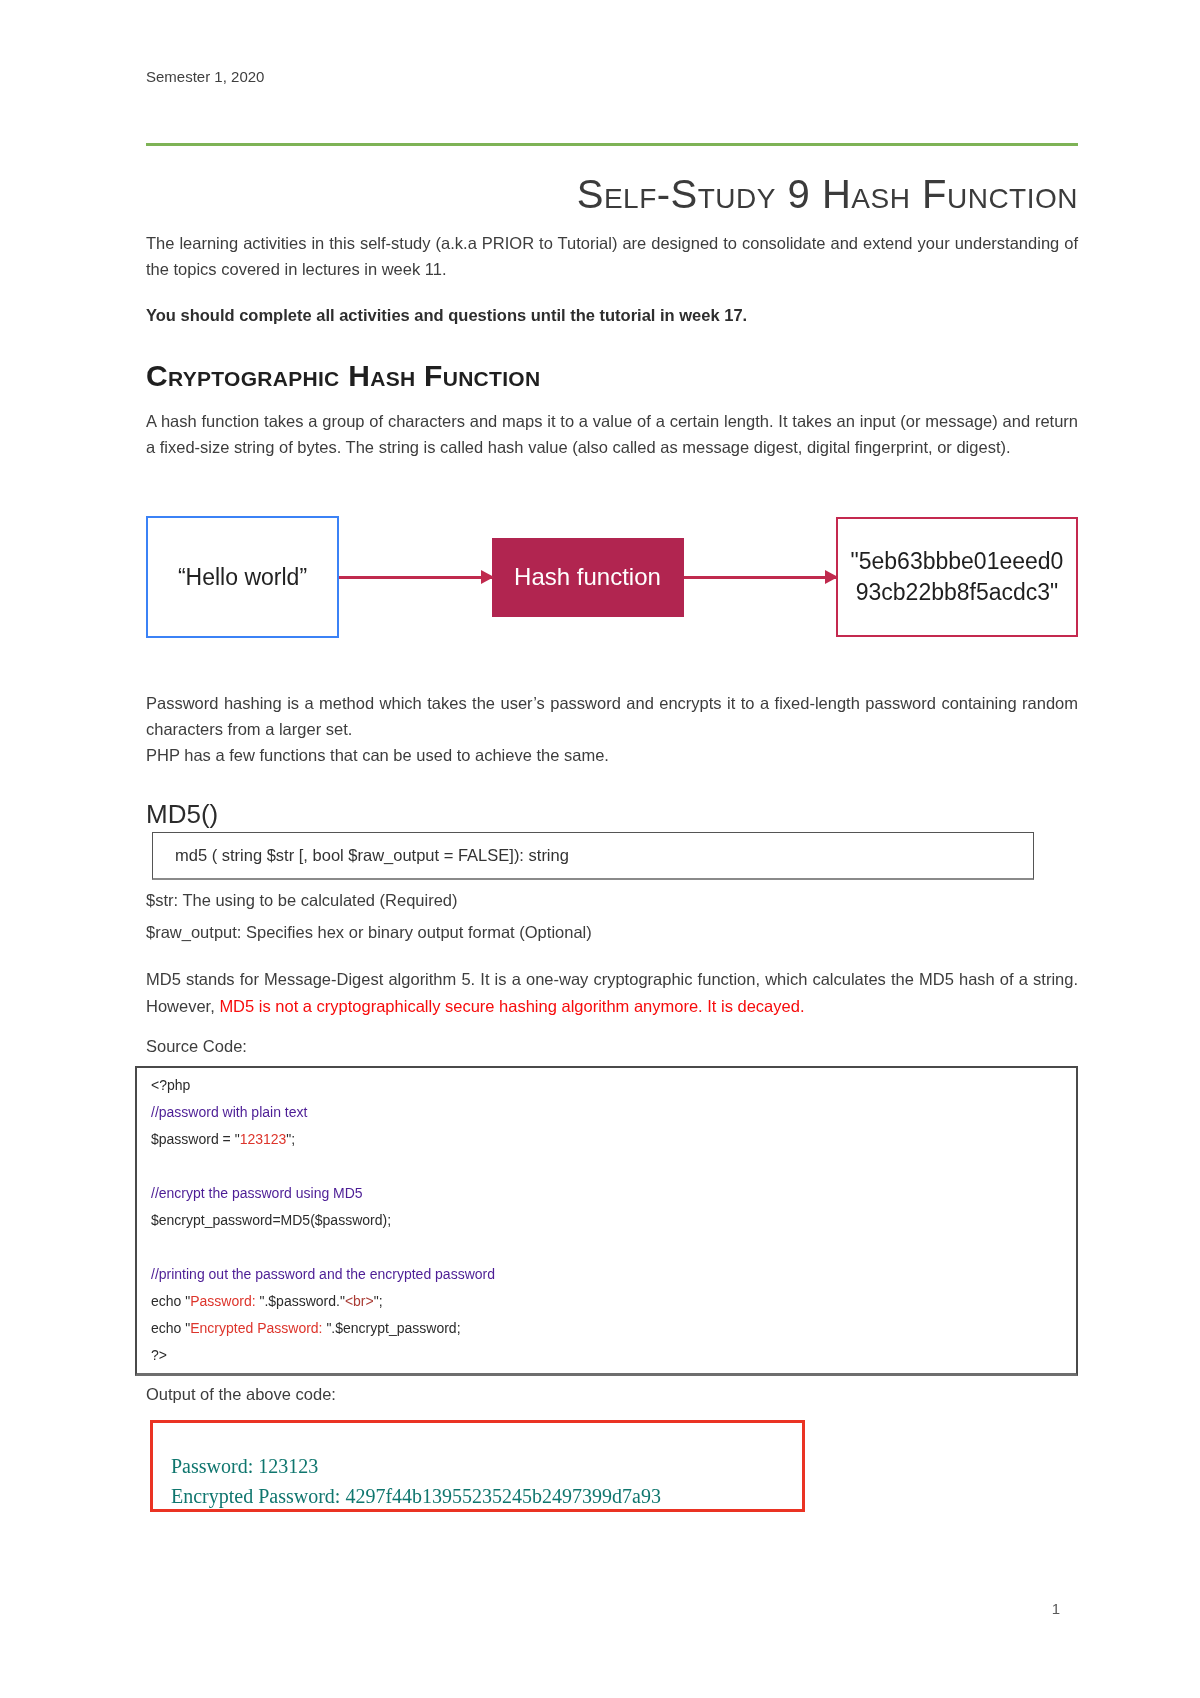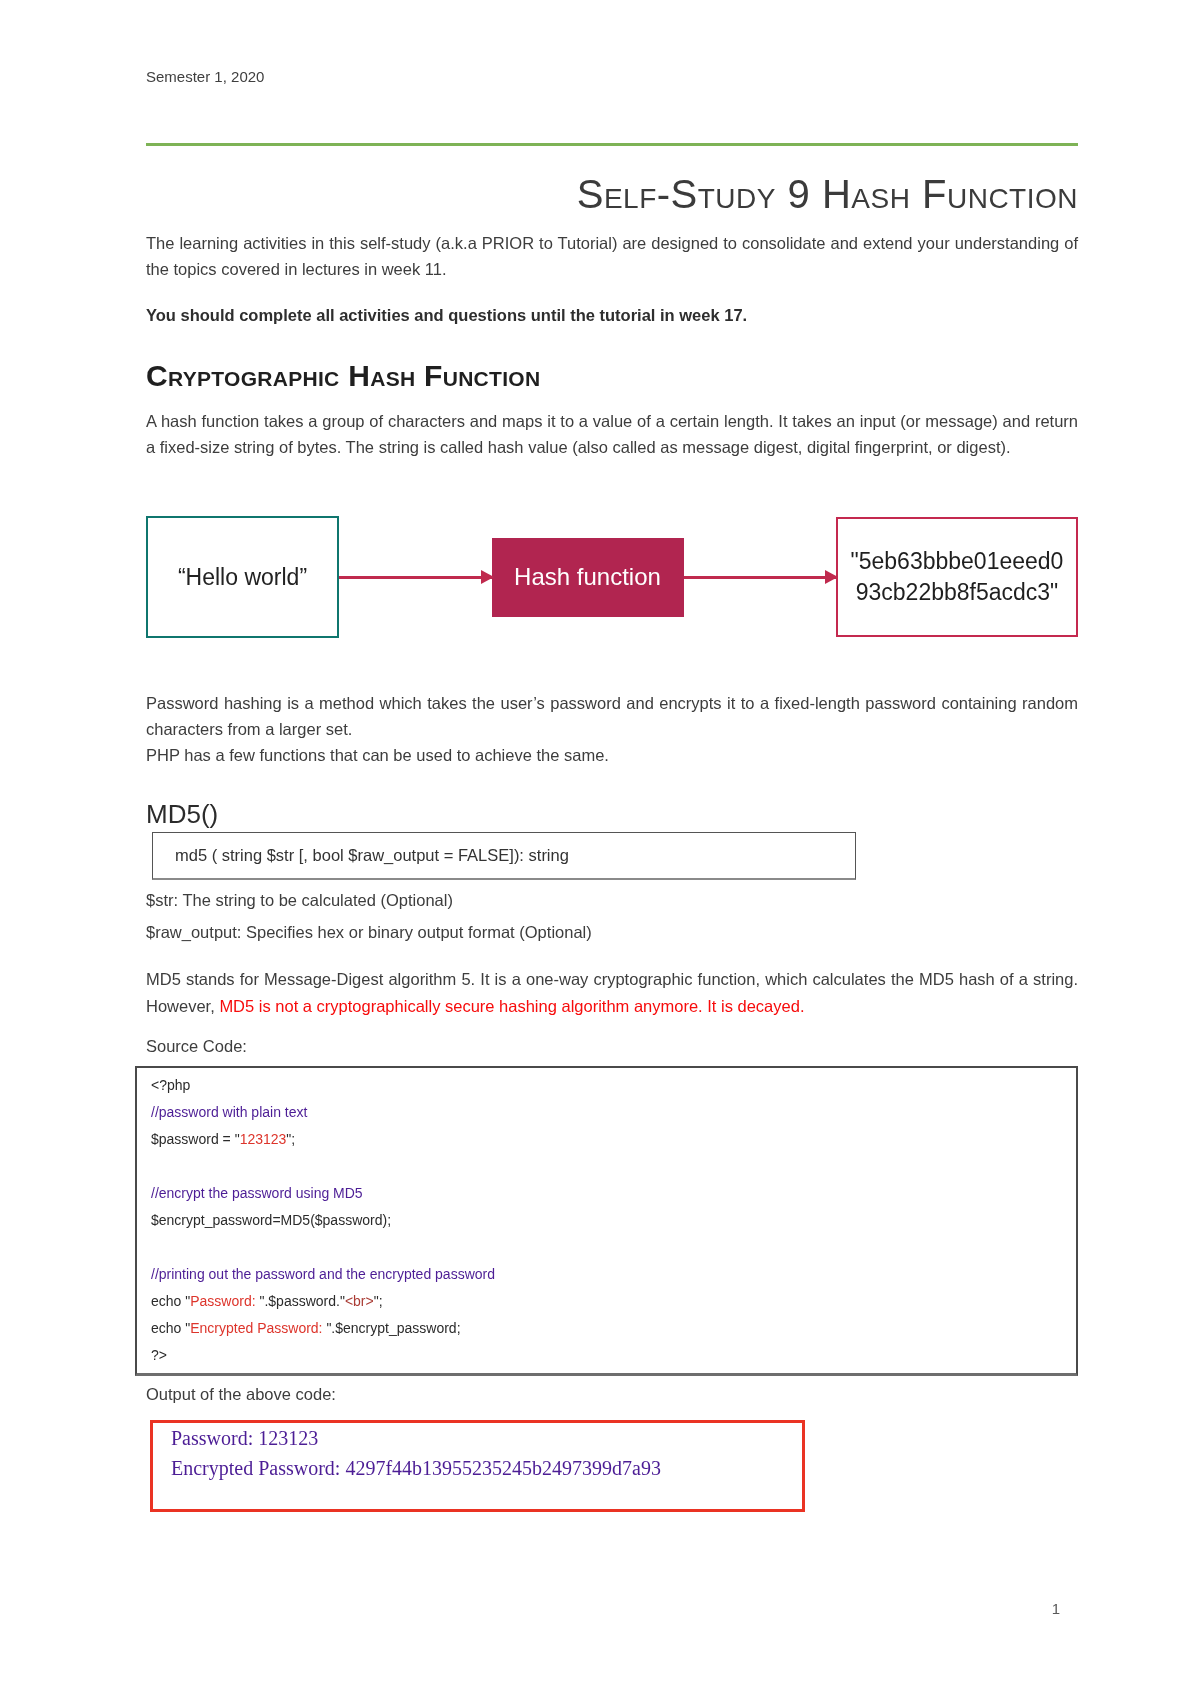--- a/index.html
+++ b/index.html
@@ -34,21 +34,21 @@
     font-variant:small-caps;
     font-weight:700;
     color:#1f1f1f;
     letter-spacing:0.3px;
   }
   .p-section { margin-top:14px; }
 
   .diagram { margin-top:56px; height:122px; display:flex; align-items:center; }
   .box-input {
     width:193px; height:122px; flex:0 0 auto;
-    border:2px solid #0f766e;
+    border:2px solid #3b82f6;
     display:flex; align-items:center; justify-content:center;
     font-size:23px; color:#222222;
   }
   .d-arrow { flex:1 1 auto; position:relative; height:3px; background:#c02a4e; }
   .d-arrow::after {
     content:''; position:absolute; right:-2px; top:50%; transform:translateY(-50%);
     border-left:13px solid #c02a4e;
     border-top:7px solid transparent; border-bottom:7px solid transparent;
   }
   .box-process {
@@ -61,21 +61,21 @@
     width:242px; height:120px; flex:0 0 auto;
     border:2px solid #c4294f;
     display:flex; flex-direction:column; align-items:center; justify-content:center;
     font-size:23px; line-height:31px; color:#1f1f1f;
   }
 
   .p-pass { margin-top:52px; }
   .md5-h { margin-top:30px; font-size:26px; line-height:32px; font-weight:400; color:#2b2b2b; }
   .sigbox {
     margin-top:2px; margin-left:6px;
-    width:704px; height:48px;
+    width:882px; height:48px;
     border:1px solid #555555; border-bottom:2px solid #8a8a8a;
     display:flex; align-items:center;
     padding-left:22px;
     font-size:16.5px; color:#333333;
   }
   .param { margin-top:10px; font-size:16.5px; line-height:20px; }
   .param + .param { margin-top:12px; }
   .p-md5 { margin-top:24px; line-height:27px; }
   .warn { color:#f70c0c; font-weight:400; }
   .src-label { margin-top:16px; font-size:16.5px; line-height:20px; }
@@ -91,23 +91,23 @@
   .seg-plain  { color:#2b2b2b; }
   .seg-comment{ color:#4c1d95; }
   .seg-string { color:#dd342b; }
   .seg-tag    { color:#aa3c35; }
 
   .out-label { margin-top:8px; font-size:16.5px; line-height:20px; }
   .outbox {
     margin-top:16px; margin-left:4px;
     width:655px; height:92px;
     border:3px solid #ea3323;
-    padding:0 0 0 18px;
+    padding:28px 0 0 18px;
     font-family:"Liberation Serif", serif;
-    font-size:20px; line-height:30px; color:#4c1d95;
+    font-size:20px; line-height:30px; color:#0f766e;
     background:#ffffff;
   }
   .pageno { position:absolute; top:1600px; right:140px; font-size:15px; color:#595959; }
 </style>
 </head>
 <body>
 
 <div class="page">
 
   <div class="doc-header">Semester 1, 2020</div>
@@ -141,21 +141,21 @@
 
   <p class="body-p justify p-pass">Password hashing is a method which takes the user’s password and encrypts it to a fixed-length password containing random characters from a larger set.</p>
   <p class="body-p">PHP has a few functions that can be used to achieve the same.</p>
 
   <div class="md5-h">MD5()</div>
 
   <div class="sigbox">
     <span>md5 ( string $str [, bool $raw_output = FALSE]): string</span>
   </div>
 
-  <div class="param">$str: The string to be calculated (Optional)</div>
+  <div class="param">$str: The using to be calculated (Required)</div>
   <div class="param">$raw_output: Specifies hex or binary output format (Optional)</div>
 
   <p class="body-p justify p-md5"><span>MD5 stands for Message-Digest algorithm 5. It is a one-way cryptographic function, which calculates the MD5 hash of a string. However, </span><span class="warn">MD5 is not a cryptographically secure hashing algorithm anymore. It is decayed.</span></p>
 
   <div class="src-label">Source Code:</div>
 
   <div class="codebox">
     <div>
         <div class="code-line"><span class="seg-plain">&lt;?php</span></div>
         <div class="code-line"><span class="seg-comment">//password with plain text</span></div>

